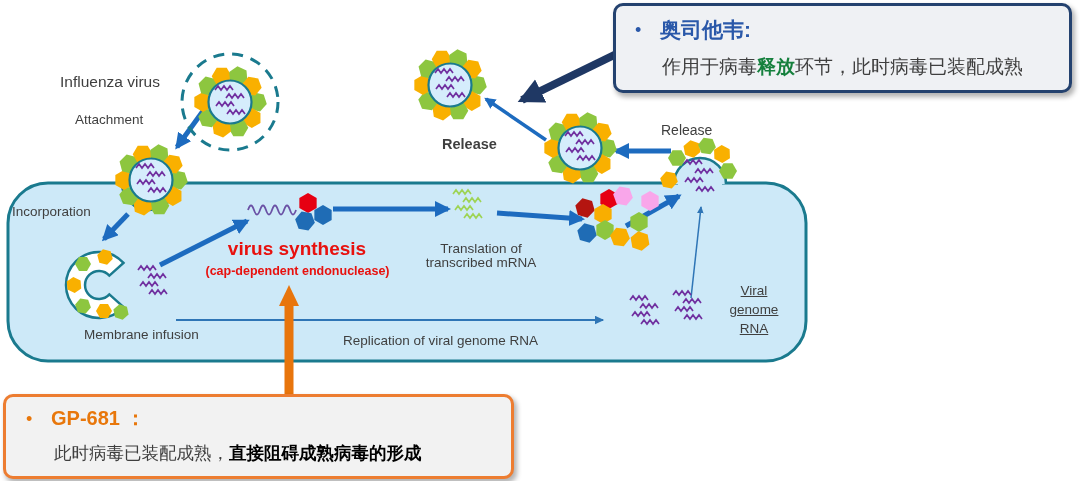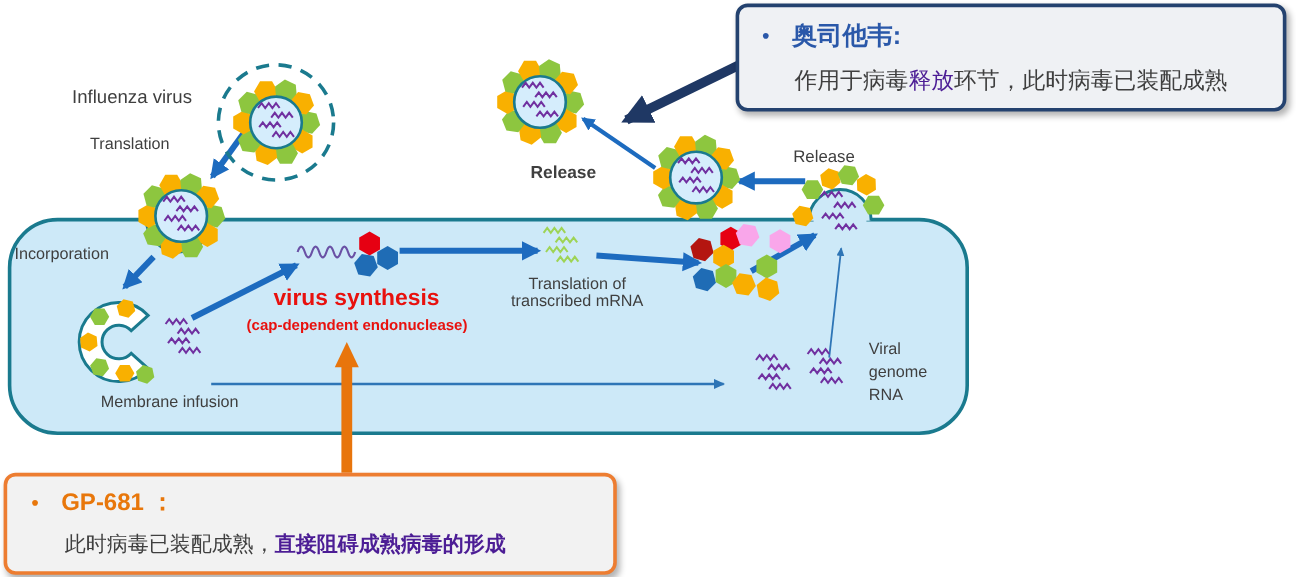--- a/index.html
+++ b/index.html
@@ -15,23 +15,23 @@
   
   .callout{
     position:absolute;border-radius:10px;background:#eff1f4;
     box-shadow:2.5px 3.5px 5px rgba(0,0,0,0.30);box-sizing:border-box;
   }
   .callout .bullet{position:absolute;font-size:18px;}
   .co-blue{border:3.5px solid #24426f;}
   .co-orange{border:3.5px solid #ed7d31;background:#f2f2f2;}
   .co-title{position:absolute;font-weight:bold;}
   .co-body{position:absolute;color:#3f3f3f;}
-  .hl-blue{color:#4c1d95;font-weight:normal;}
+  .hl-blue{color:#15803d;font-weight:bold;}
   .t-blue{color:#2a58a9;}
-  .hl-orange{color:#4c1d95;font-weight:bold;}
+  .hl-orange{color:#000000;font-weight:bold;}
   .t-orange{color:#e8770b;}
 </style>
 </head>
 <body>
 
 <div id="stage">
 
 <svg class="canvas" width="1080" height="481" viewBox="0 0 1080 481">
   <defs>
     <polygon id="hexp" points="10,0 5,8.66 -5,8.66 -10,0 -5,-8.66 5,-8.66"></polygon>
@@ -165,27 +165,28 @@
 
   <circle cx="230" cy="102" r="48" fill="none" stroke="#1a7a8e" stroke-width="3" stroke-dasharray="11 8"></circle>
 
   <use href="#virus" transform="translate(230,102)"></use>
   <use href="#virus" transform="translate(151,180)"></use>
   <use href="#virus" transform="translate(580,148)"></use>
   <use href="#virus" transform="translate(450,85)"></use>
 </svg>
 
 <div class="lbl" style="left:60px;top:73px;font-size:15.5px;">Influenza virus</div>
-<div class="lbl" style="left:75px;top:112px;font-size:13.5px;">Translation</div>
+<div class="lbl" style="left:75px;top:112px;font-size:13.5px;">Attachment</div>
 <div class="lbl" style="left:12px;top:204px;font-size:13.5px;text-align:right;">Incorporation</div>
 <div class="lbl" style="left:40px;top:327px;font-size:13.5px;margin-left:44px;">Membrane infusion</div>
 <div class="lbl lbl-red center" style="left:222px;top:238px;width:150px;font-size:19px;">virus synthesis</div>
 <div class="lbl lbl-red center" style="left:190px;top:264px;width:215px;font-size:12.5px;">(cap-dependent  endonuclease)</div>
-<div class="lbl center" style="left:420px;top:230px;width:122px;font-size:13.5px;line-height:14px;"><span>Translation of</span><br><span>transcribed mRNA</span></div>
-<div class="lbl" style="left:724px;top:281px;width:60px;text-align:left;font-size:13.5px;line-height:19px;"><span>Viral</span><br><span>genome</span><br><span>RNA</span></div>
+<div class="lbl center" style="left:420px;top:242px;width:122px;font-size:13.5px;line-height:14px;"><span>Translation of</span><br><span>transcribed mRNA</span></div>
+<div class="lbl" style="left:343px;top:333px;font-size:13.5px;">Replication of viral genome RNA</div>
+<div class="lbl" style="left:724px;top:281px;width:60px;text-align:center;font-size:13.5px;line-height:19px;text-decoration:underline;"><span>Viral</span><br><span>genome</span><br><span>RNA</span></div>
 <div class="lbl" style="left:442px;top:136px;font-size:14.5px;font-weight:bold;">Release</div>
 <div class="lbl" style="left:661px;top:122px;font-size:14px;">Release</div>
 
 <div class="callout co-blue" style="left:613px;top:3px;width:459px;height:90px;">
   <span class="bullet t-blue" style="left:19px;top:14px;">•</span>
   <div class="co-title t-blue" style="left:44px;top:10px;font-size:21px;">奥司他韦:</div>
   <div class="co-body" style="left:46px;top:48px;font-size:19px;"><span>作用于病毒</span><span class="hl-blue">释放</span><span>环节，此时病毒已装配成熟</span></div>
 </div>
 
 <div class="callout co-orange" style="left:3px;top:394px;width:511px;height:85px;">

